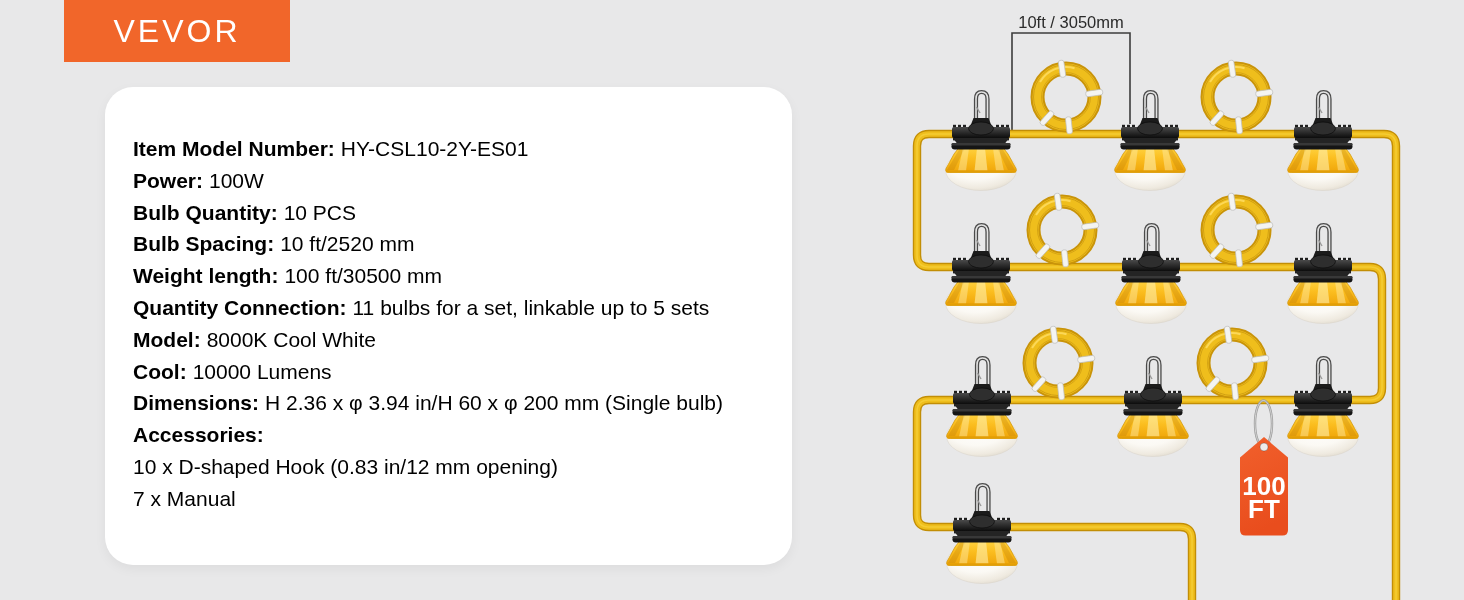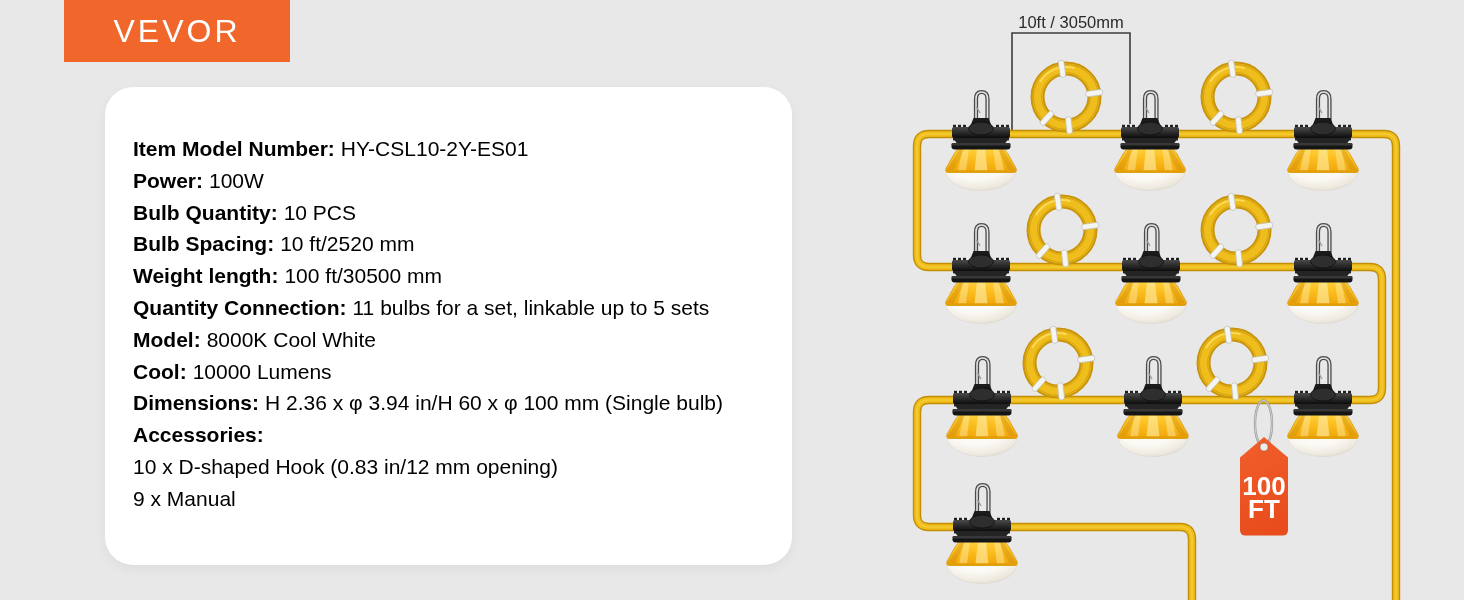--- a/index.html
+++ b/index.html
@@ -35,24 +35,24 @@
   <div class="card">
     <div>
         <div class="spec-line"><span class="lbl">Item Model Number:</span><span class="val">HY-CSL10-2Y-ES01</span></div>
         <div class="spec-line"><span class="lbl">Power:</span><span class="val">100W</span></div>
         <div class="spec-line"><span class="lbl">Bulb Quantity:</span><span class="val">10 PCS</span></div>
         <div class="spec-line"><span class="lbl">Bulb Spacing:</span><span class="val">10 ft/2520 mm</span></div>
         <div class="spec-line"><span class="lbl">Weight length:</span><span class="val">100 ft/30500 mm</span></div>
         <div class="spec-line"><span class="lbl">Quantity Connection:</span><span class="val">11 bulbs for a set, linkable up to 5 sets</span></div>
         <div class="spec-line"><span class="lbl">Model:</span><span class="val">8000K Cool White</span></div>
         <div class="spec-line"><span class="lbl">Cool:</span><span class="val">10000 Lumens</span></div>
-        <div class="spec-line"><span class="lbl">Dimensions:</span><span class="val">H 2.36 x φ 3.94 in/H 60 x φ 100 mm (Single bulb)</span></div>
+        <div class="spec-line"><span class="lbl">Dimensions:</span><span class="val">H 2.36 x φ 3.94 in/H 60 x φ 200 mm (Single bulb)</span></div>
         <div class="spec-line"><span class="lbl">Accessories:</span><span class="val"></span></div>
         <div class="spec-line">10 x D-shaped Hook (0.83 in/12 mm opening)</div>
-        <div class="spec-line">9 x Manual</div>
+        <div class="spec-line">7 x Manual</div>
       </div>
   </div>
 
   <div class="illus">
     <svg width="614" height="600" viewBox="0 0 614 600">
       <defs>
         <linearGradient id="gBar" x1="0" y1="0" x2="0" y2="1">
           <stop offset="0" stop-color="#4a4a4a"></stop>
             <stop offset="1" stop-color="#0c0c0c"></stop>
         </linearGradient>

